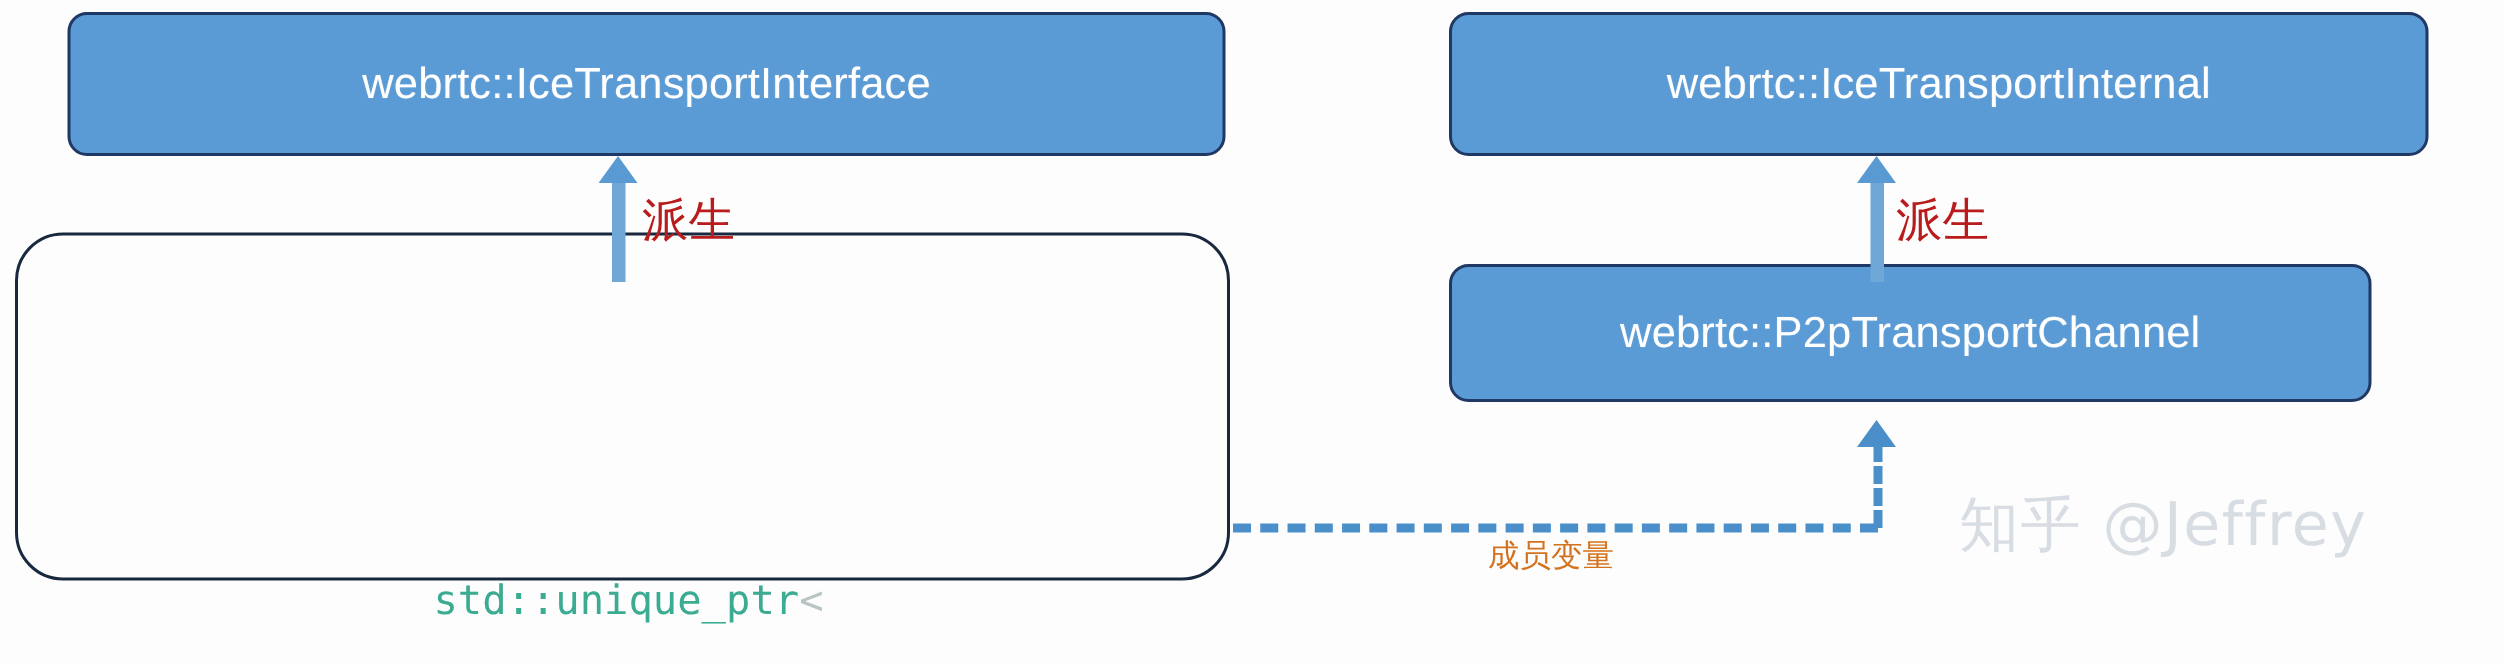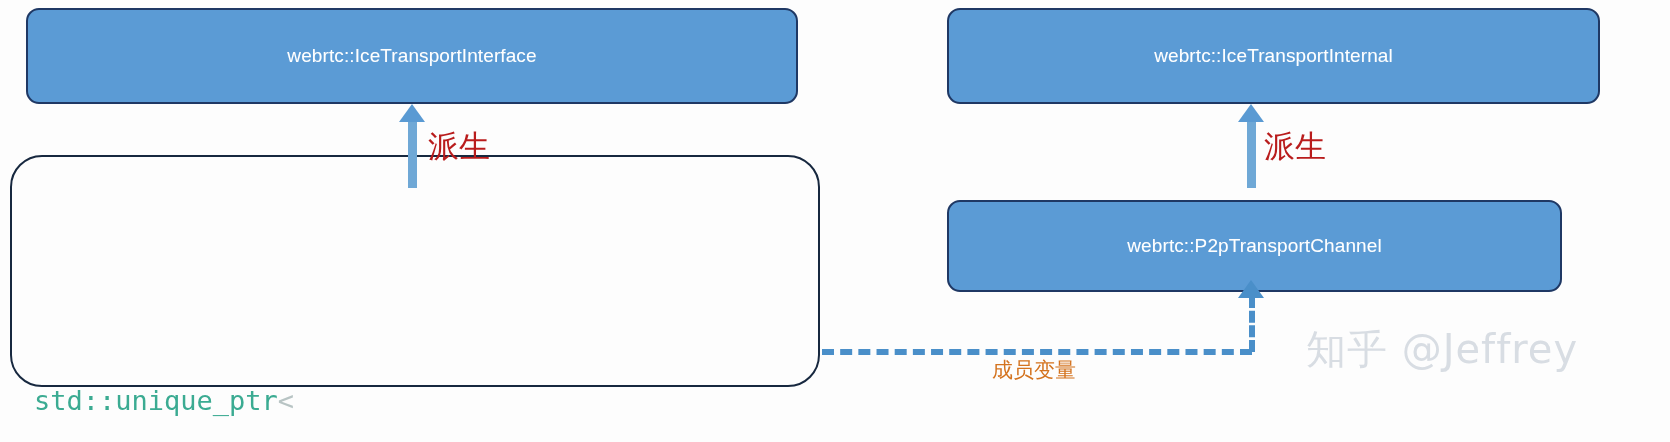--- a/index.html
+++ b/index.html
@@ -23,31 +23,32 @@
     position: absolute;
     box-sizing: border-box;
     background: #5b9bd5;
     border: 2px solid #1f3864;
     border-radius: 13px;
     color: #ffffff;
     display: flex;
     align-items: center;
     justify-content: center;
     font-family: "Liberation Sans", sans-serif;
-    font-size: 19px;
+    font-size: 29px;
     font-weight: 400;
     letter-spacing: 0.1px;
     white-space: nowrap;
     text-shadow: 0 0 1px rgba(255,255,255,0.25);
+    margin-left: 19px;
   }
 
   #box-ice-transport-interface { left: 26px;  top: 8px;   width: 772px; height: 96px; }
   #box-default-ice-transport   { left: 26px;  top: 186px; width: 772px; height: 92px; }
   #box-ice-transport-internal  { left: 947px; top: 8px;   width: 653px; height: 96px; }
-  #box-p2p-transport-channel   { left: 947px; top: 200px; width: 615px; height: 92px; }
+  #box-p2p-transport-channel   { left: 947px; top: 176px; width: 615px; height: 92px; }
 
   
   #group-container {
     position: absolute;
     left: 10px;
     top: 155px;
     width: 810px;
     height: 232px;
     box-sizing: border-box;
     border: 2px solid #17283f;
@@ -60,21 +61,21 @@
     position: absolute;
     left: 34px;
     top: 296px;
     width: 770px;
     font-family: "DejaVu Sans Mono", monospace;
     font-size: 27px;
     line-height: 42px;
     white-space: pre;
     color: #4db6a0;
   }
-  .code-line { display: block; }
+  .code-line { display: block; text-align: center; }
   .tok-type   { color: #3bab92; }
   .tok-punct  { color: #b8c4c4; }
 
   
   .arrow-solid-shaft {
     position: absolute;
     width: 9px;
     background: #6fa8d6;
   }
   .arrow-solid-head {

